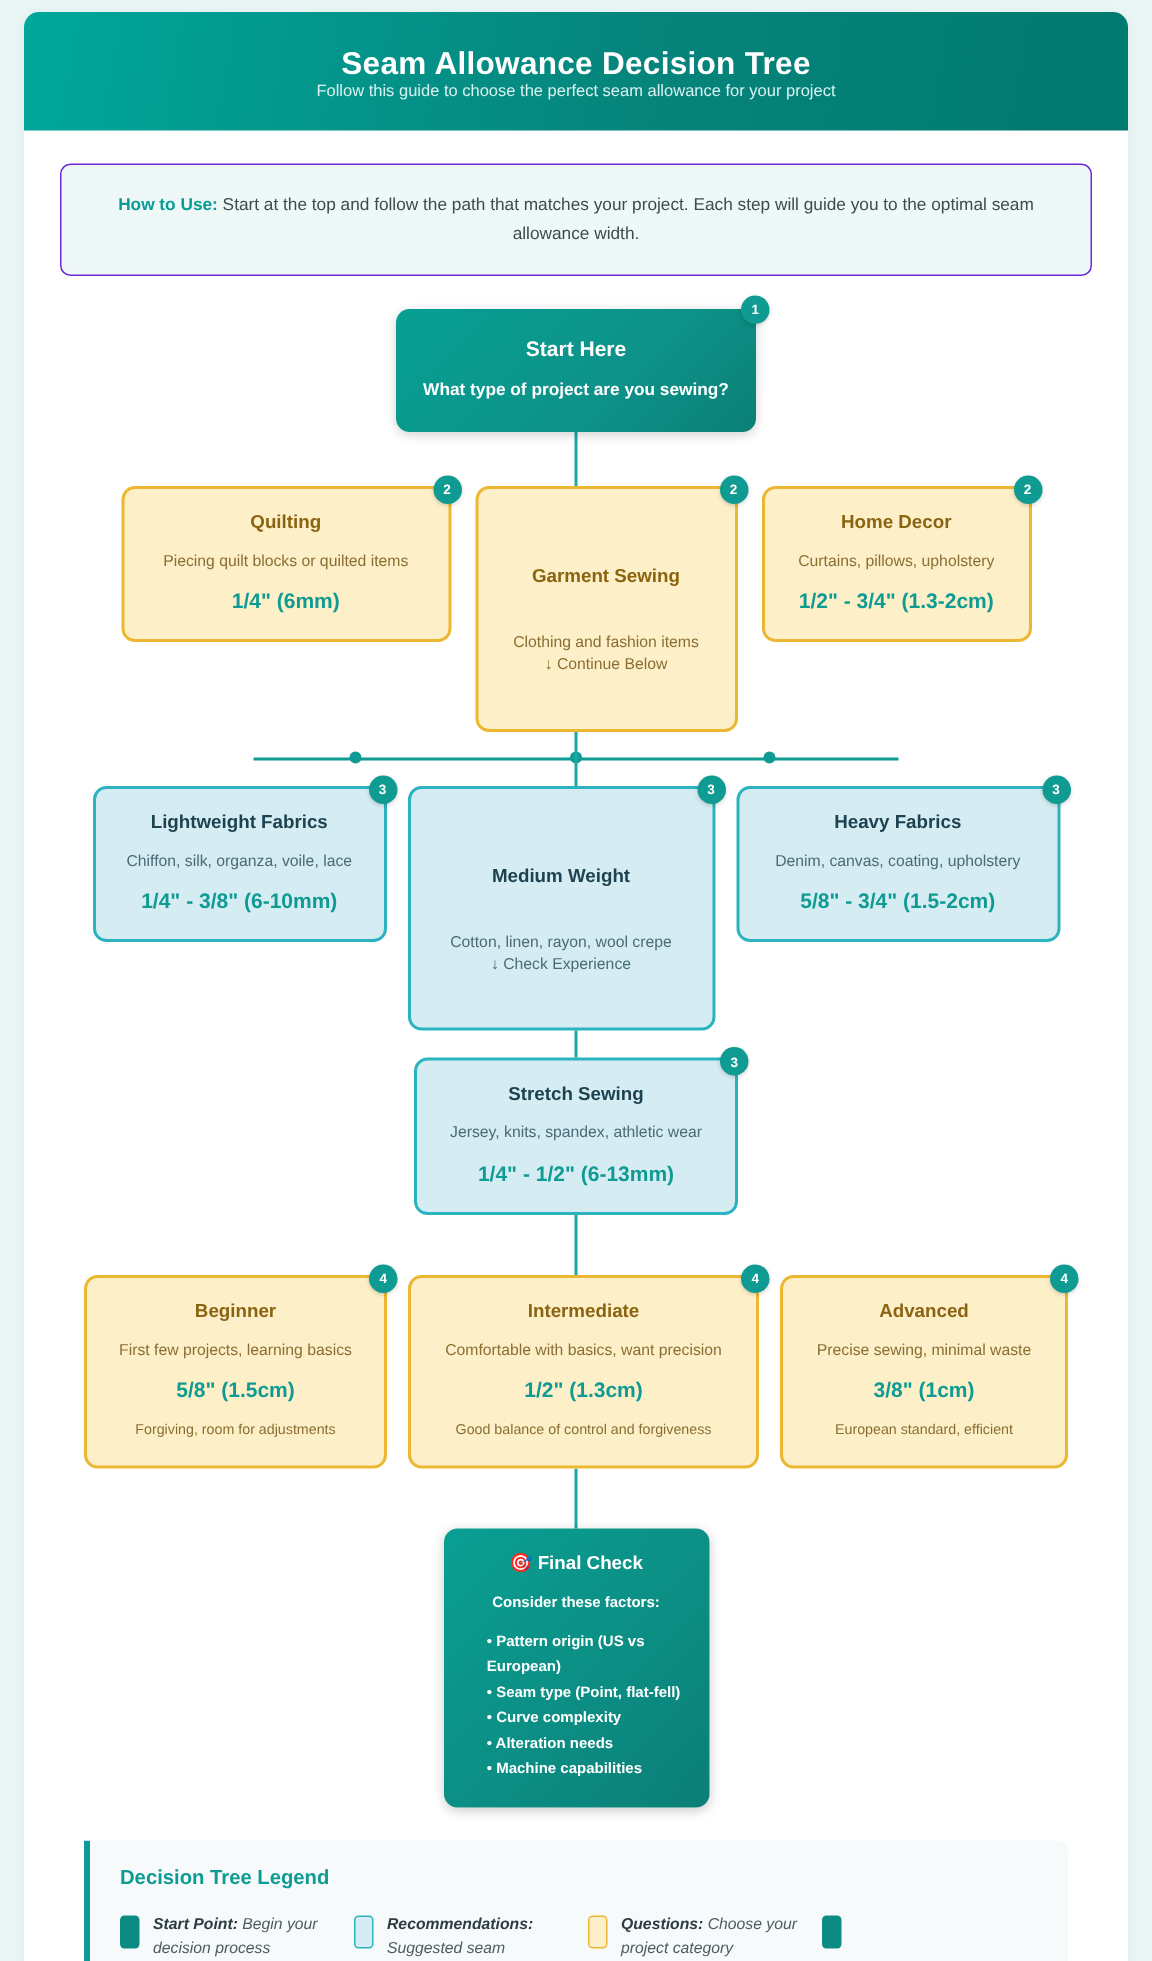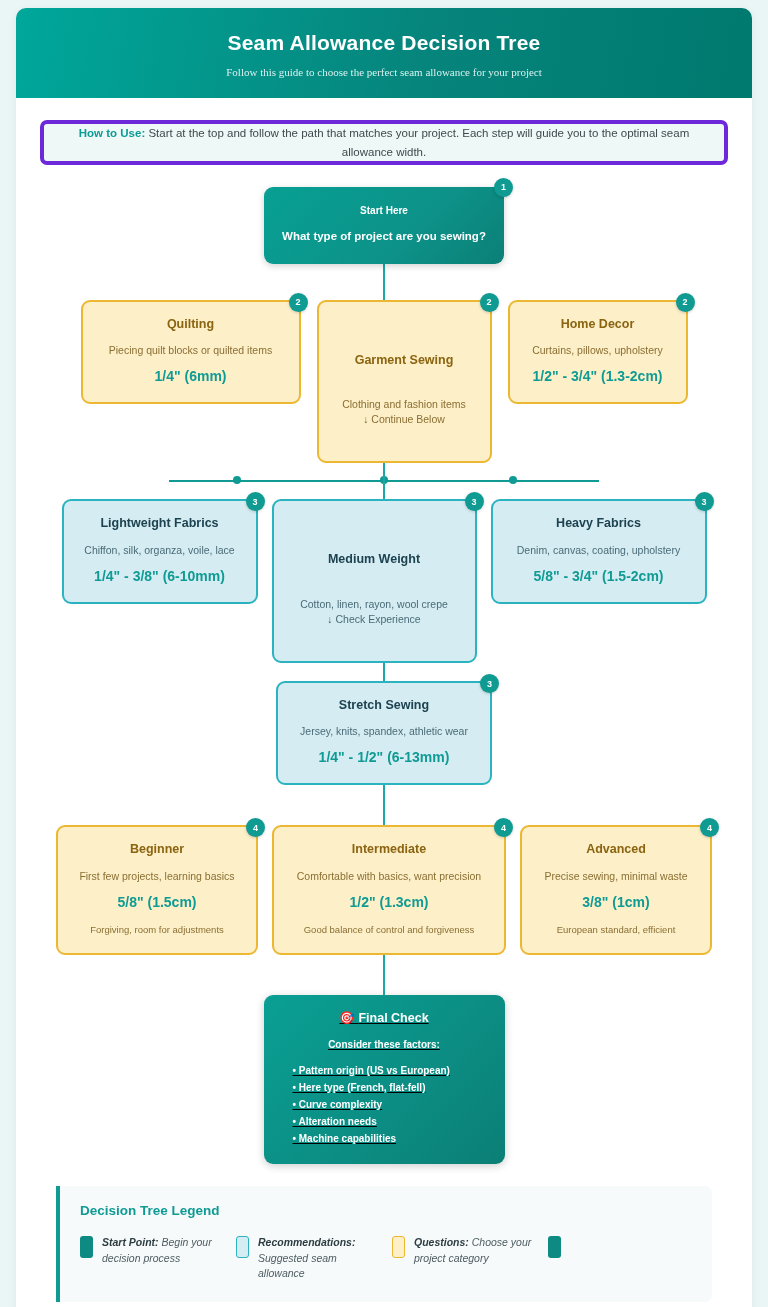--- a/index.html
+++ b/index.html
@@ -36,32 +36,30 @@
   .header h1 {
     color: #ffffff;
     font-size: 21px;
     font-weight: bold;
     letter-spacing: .2px;
     line-height: 1.2;
   }
   .header .sub {
     color: #d9f2ef;
     font-size: 11px;
-    margin-top: 11px;
     font-weight: normal;
-    font-family: Liberation Serif, serif;
   }
 
   
   .howto {
     margin: 22px 24px 0 24px;
     background: #eef8f7;
-    border: 4px solid #6d28d9;
+    border: 1px solid #6d28d9;
     border-radius: 7px;
-    padding: 0 18px;
+    padding: 18px 18px;
     text-align: center;
     font-size: 11.5px;
     color: #3f4a4d;
     line-height: 1.6;
   }
   .howto b { color: #0a9c94; font-weight: bold; }
 
   
   .tree { position: relative; padding: 0 0 0 0; }
 
@@ -96,21 +94,21 @@
     box-shadow: 0 1px 3px rgba(0,0,0,.18);
   }
 
   
   .n-start {
     width: 240px;
     background: linear-gradient(135deg, #07a093 0%, #0d9289 60%, #0b8077 100%);
     box-shadow: 0 2px 7px rgba(0,0,0,.18);
     padding: 17px 18px 19px 18px;
   }
-  .n-start .title { color:#fff; font-size:10px; }
+  .n-start .title { color:#fff; font-size:14px; }
   .n-start .desc  { color:#ffffff; font-size:11.5px; font-weight:bold; margin-top:11px; }
 
   
   .n-yellow {
     background: #fdefc8;
     border: 2px solid #ecb731;
     border-radius: 9px;
   }
   .n-yellow .title { color:#8a6410; font-size:12.5px; }
   .n-yellow .desc  { color:#8a6f33; font-size:10.5px; margin-top:11px; }
@@ -122,25 +120,24 @@
     background: #d5ecf2;
     border: 2px solid #2bb3c0;
     border-radius: 9px;
   }
   .n-blue .title { color:#1d4250; font-size:12.5px; }
   .n-blue .desc  { color:#4a6b77; font-size:10.5px; margin-top:11px; }
   .n-blue .value { color:#0f9b94; font-size:14px; margin-top:9px; }
 
   
   .n-final {
-    width: 241px;
+    width: 177px;
     background: linear-gradient(135deg, #0a9f93 0%, #0c8e84 55%, #0b7f76 100%);
     box-shadow: 0 2px 8px rgba(0,0,0,.2);
     padding: 15px 16px 17px 16px;
-    text-decoration: underline;
   }
   .n-final .title  { color:#fff; font-size:12.5px; }
   .n-final .sub    { color:#fff; font-size:10px; font-weight:bold; margin-top:13px; }
   .n-final ul      { list-style:none; margin-top:12px; text-align:left; padding-left:13px; }
   .n-final li      { color:#ffffff; font-size:10px; font-weight:bold; line-height:1.7; }
 
   
   .v-line {
     width: 2px;
     background: #1aa9a6;
@@ -311,21 +308,21 @@
 
       <div class="row">
         <div class="node n-final">
           <div class="title">
             <span>🎯</span>
             <span>Final Check</span>
           </div>
           <div class="sub">Consider these factors:</div>
           <ul>
             <li>• Pattern origin (US vs European)</li>
-            <li>• Here type (French, flat-fell)</li>
+            <li>• Seam type (Point, flat-fell)</li>
             <li>• Curve complexity</li>
             <li>• Alteration needs</li>
             <li>• Machine capabilities</li>
           </ul>
         </div>
       </div>
 
     </div>
 
     <div class="legend">

